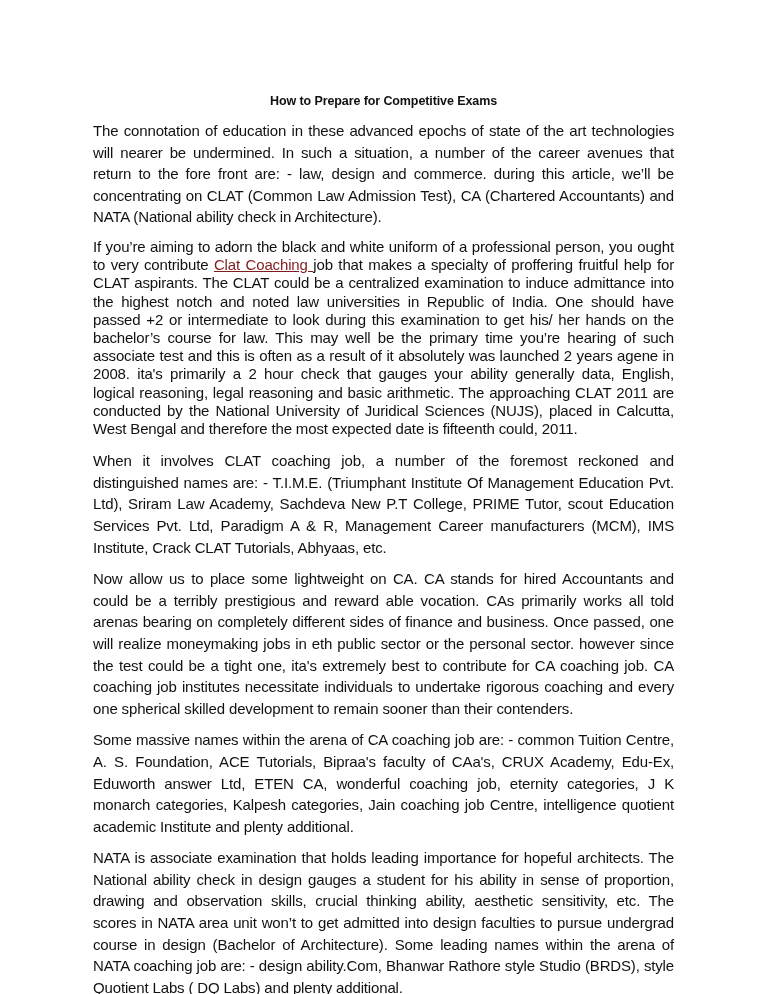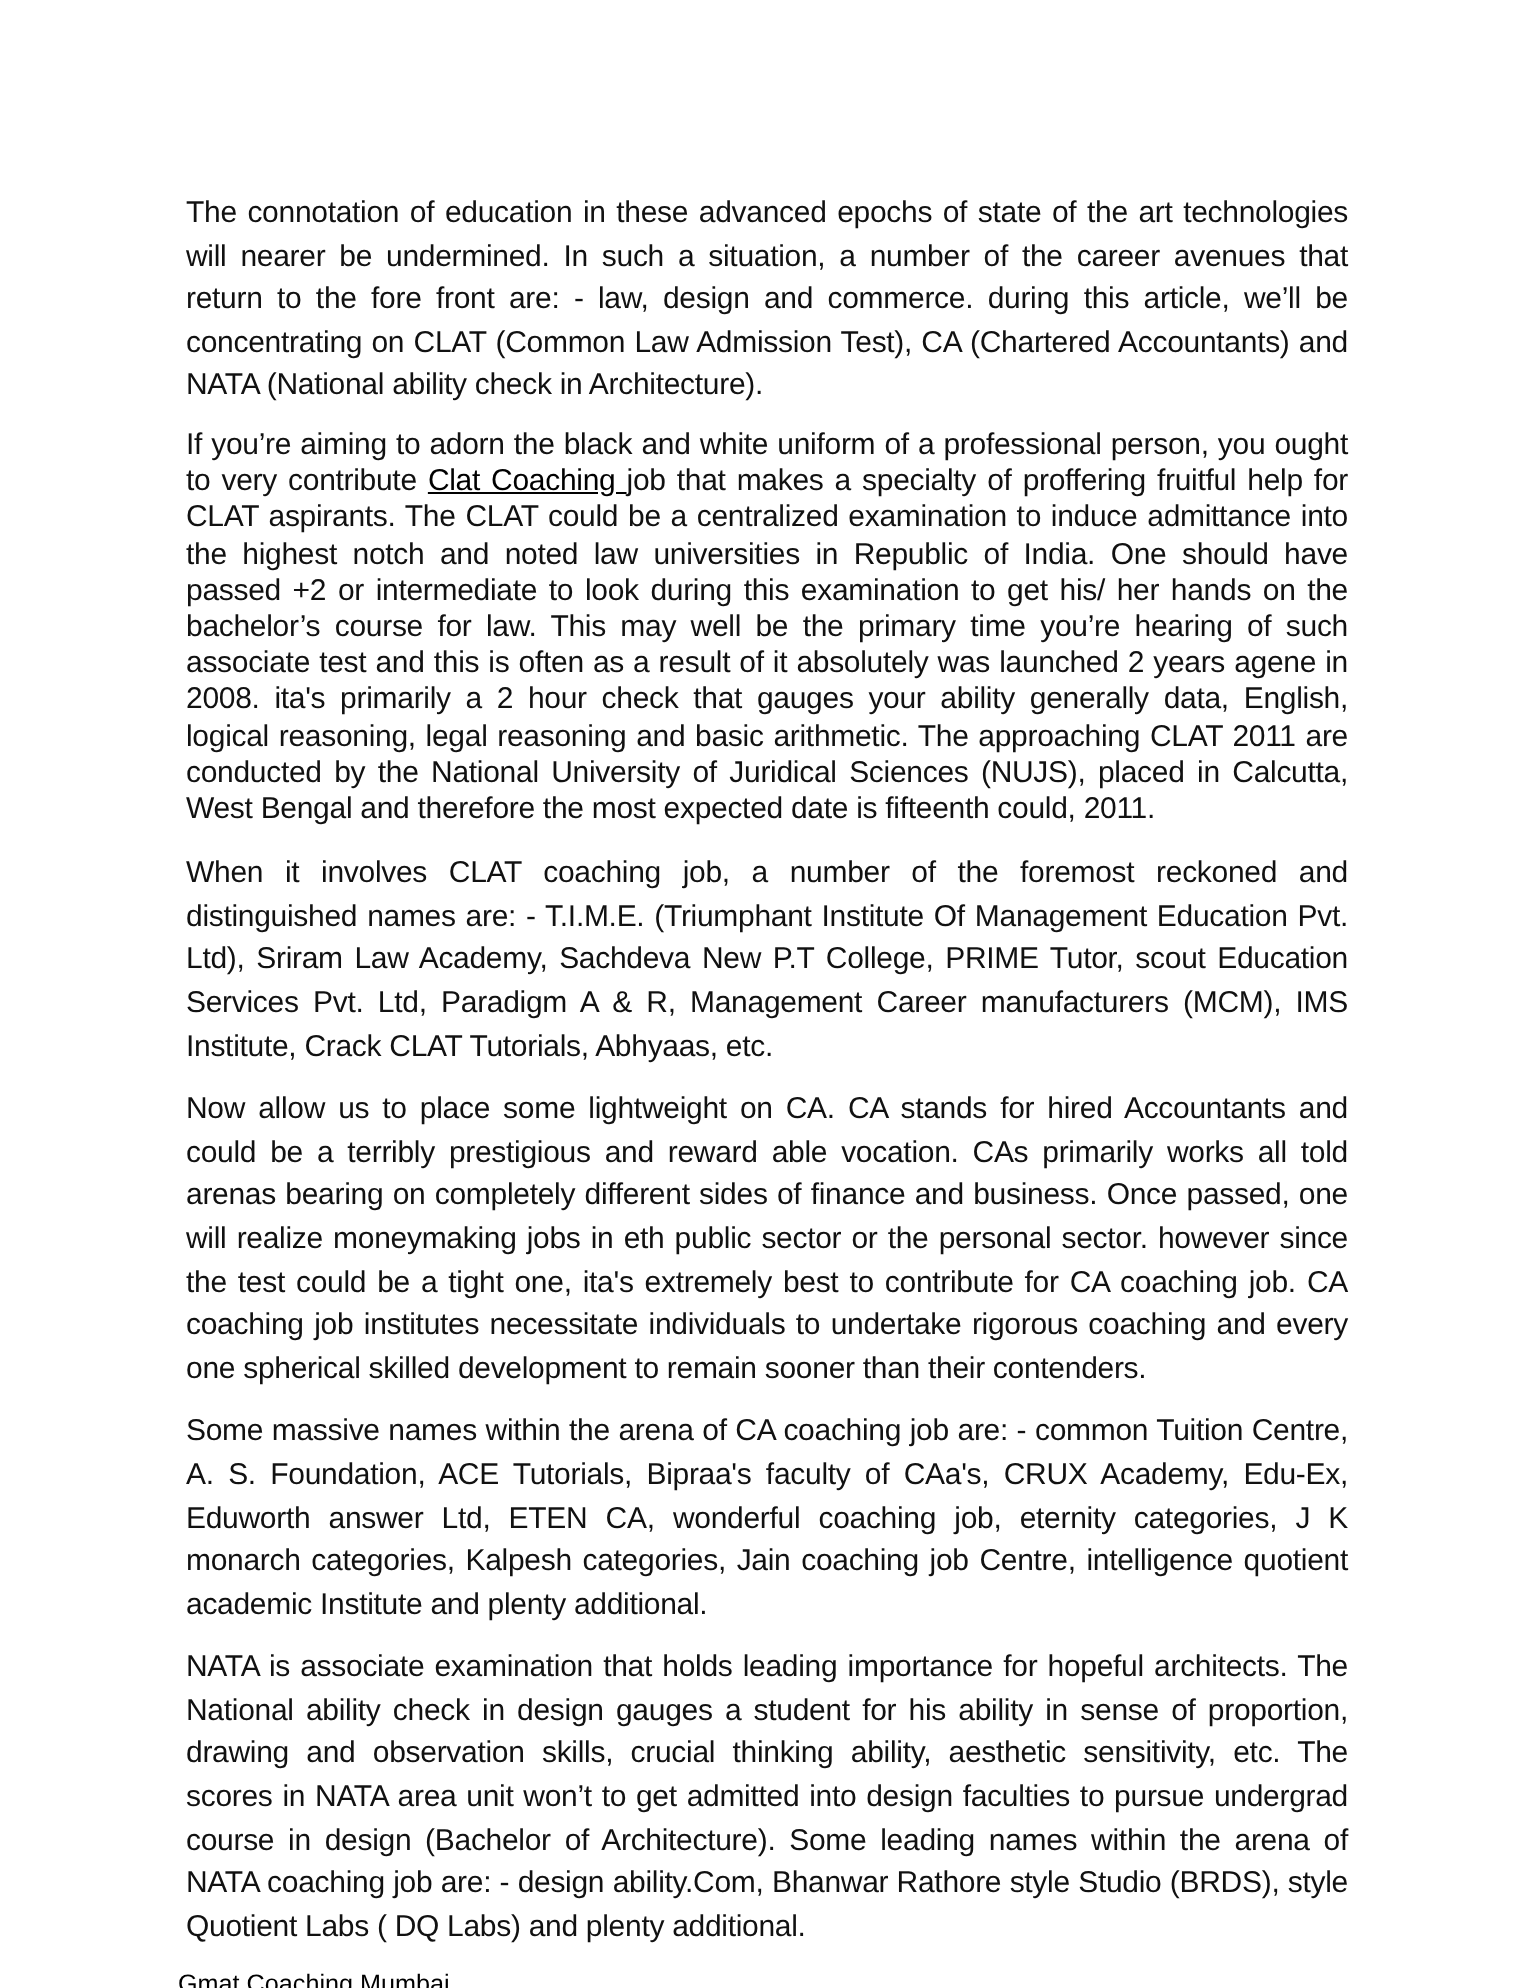--- a/index.html
+++ b/index.html
@@ -33,39 +33,40 @@
       margin: 4px;
       font-size: 15px;
       text-align: justify;
       letter-spacing: -0.15px;
     }
     .p-loose { line-height: 21.6px; }
     .p-tight { line-height: 18.2px; }
     .gap-after { margin-bottom: 10px; }
     .gap-after-lg { margin-bottom: 12px; }
     a.link {
-      color: #000000;
+      color: #7f1d1d;
     }
     .cta {
       font-weight: bold;
       font-size: 12.5px;
       line-height: 18px;
       margin: 0 0 14px 0;
       text-align: left;
     }
     .links {
       font-size: 12.6px;
       line-height: 17.5px;
     }
     .links a { display: inline-block; }
   </style>
 </head>
 <body>
 
 <div class="page">
+  <div class="title">How to Prepare for Competitive Exams</div>
 
   <p class="p-loose gap-after">The connotation of education in these advanced epochs of state of the art technologies will nearer be undermined. In such a situation, a number of the career avenues that return to the fore front are: - law, design and commerce. during this article, we’ll be concentrating on CLAT (Common Law Admission Test), CA (Chartered Accountants) and NATA (National ability check in Architecture).</p>
 
   <p class="p-tight gap-after-lg"><span>If you’re aiming to adorn the black and white uniform of a professional person, you ought to very contribute </span><a class="link" href="#">Clat Coaching </a><span> job that makes a specialty of proffering fruitful help for CLAT aspirants. The CLAT could be a centralized examination to induce admittance into the highest notch and noted law universities in Republic of India. One should have passed +2 or intermediate to look during this examination to get his/ her hands on the bachelor’s course for law. This may well be the primary time you’re hearing of such associate test and this is often as a result of it absolutely was launched 2 years agene in 2008. ita's primarily a 2 hour check that gauges your ability generally data, English, logical reasoning, legal reasoning and basic arithmetic. The approaching CLAT 2011 are conducted by the National University of Juridical Sciences (NUJS), placed in Calcutta, West Bengal and therefore the most expected date is fifteenth could, 2011.</span></p>
 
   <p class="p-loose gap-after">When it involves CLAT coaching job, a number of the foremost reckoned and distinguished names are: - T.I.M.E. (Triumphant Institute Of Management Education Pvt. Ltd), Sriram Law Academy, Sachdeva New P.T College, PRIME Tutor, scout Education Services Pvt. Ltd, Paradigm A &amp; R, Management Career manufacturers (MCM), IMS Institute, Crack CLAT Tutorials, Abhyaas, etc.</p>
 
   <p class="p-loose gap-after">Now allow us to place some lightweight on CA. CA stands for hired Accountants and could be a terribly prestigious and reward able vocation. CAs primarily works all told arenas bearing on completely different sides of finance and business. Once passed, one will realize moneymaking jobs in eth public sector or the personal sector. however since the test could be a tight one, ita's extremely best to contribute for CA coaching job. CA coaching job institutes necessitate individuals to undertake rigorous coaching and every one spherical skilled development to remain sooner than their contenders.</p>
 
   <p class="p-loose gap-after">Some massive names within the arena of CA coaching job are: - common Tuition Centre, A. S. Foundation, ACE Tutorials, Bipraa's faculty of CAa's, CRUX Academy, Edu-Ex, Eduworth answer Ltd, ETEN CA, wonderful coaching job, eternity categories, J K monarch categories, Kalpesh categories, Jain coaching job Centre, intelligence quotient academic Institute and plenty additional.</p>

